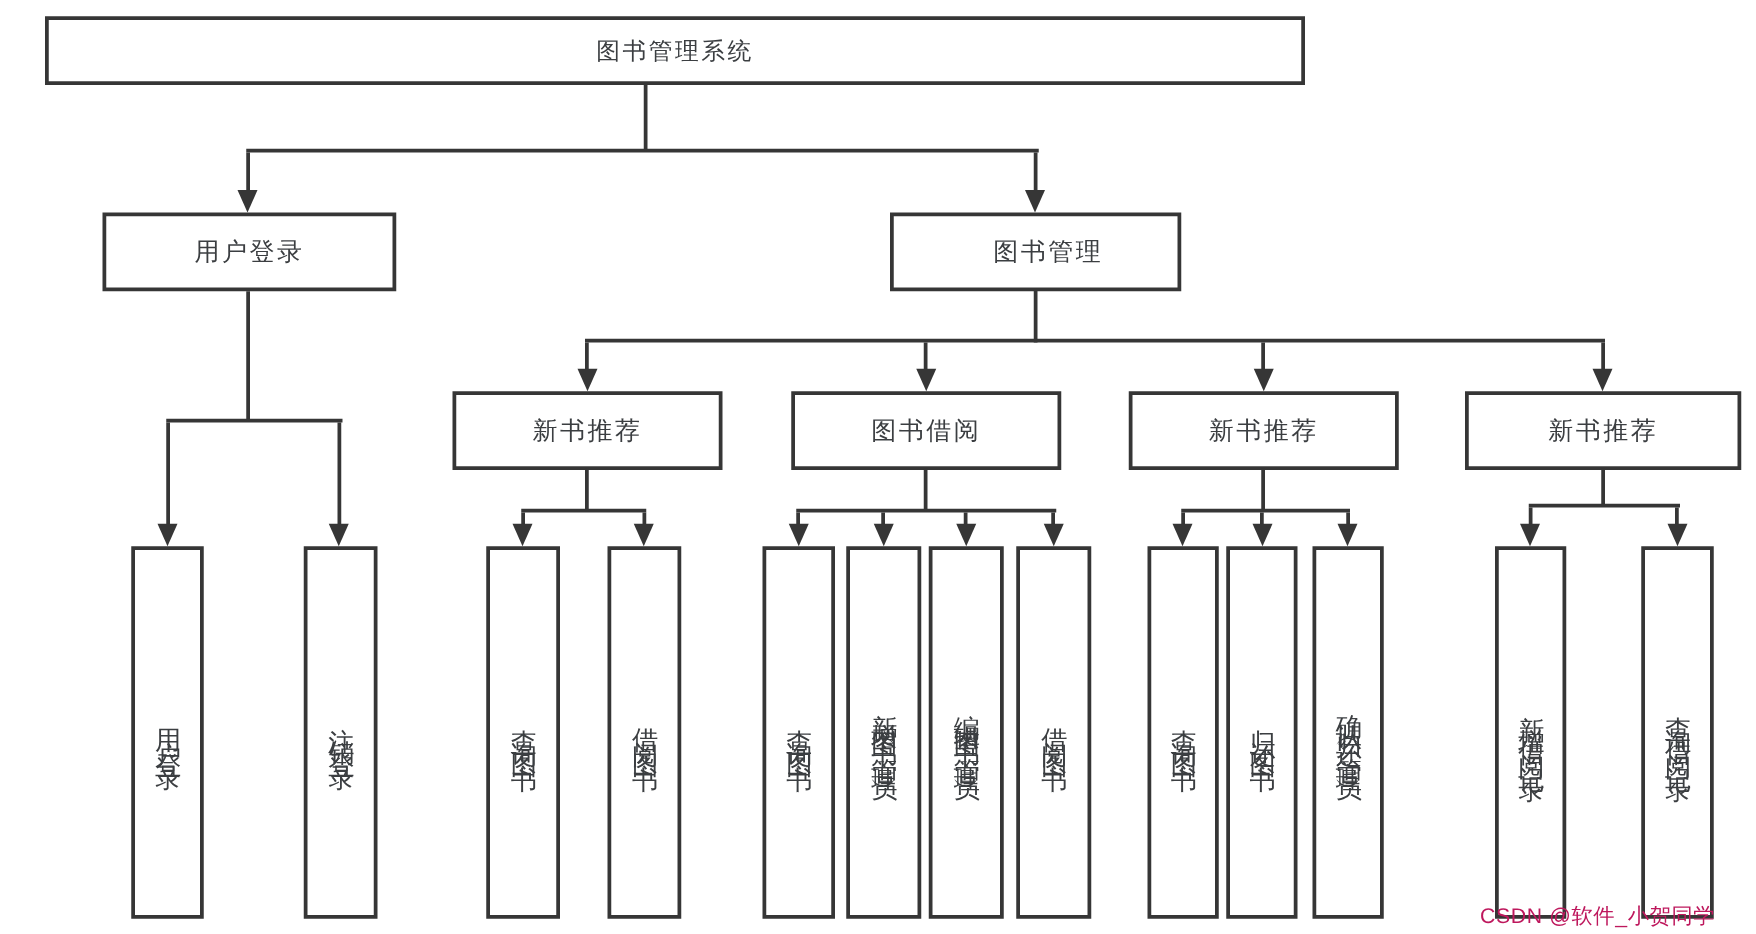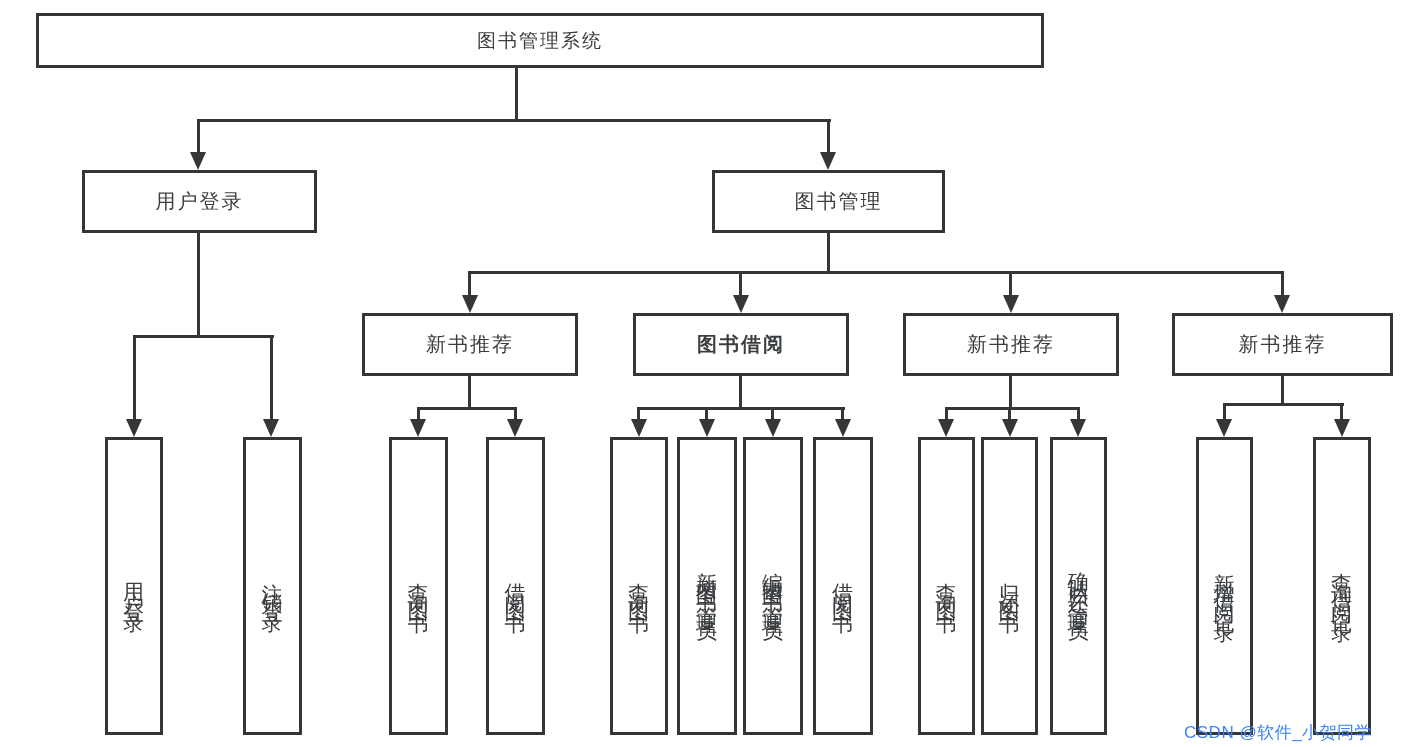--- a/index.html
+++ b/index.html
@@ -21,21 +21,21 @@
     font-size:21px;line-height:1;letter-spacing:10px;color:var(--text);
   }
   .vtext-long{letter-spacing:7px;}
   .line{position:absolute;background:var(--line);}
   .arrow{
     position:absolute;width:0;height:0;
     border-left:8px solid transparent;border-right:8px solid transparent;
     border-top:18px solid var(--line);
   }
   .watermark{
-    position:absolute;left:1184px;top:721px;font-size:17px;color:#3b82f6;
+    position:absolute;left:1184px;top:721px;font-size:17px;color:#be185d;
     letter-spacing:0.5px;white-space:nowrap;z-index:5;
   }
 </style>
 </head>
 <body>
 
 <div id="canvas">
 
   <div class="box hbox rootbox" style="left:12px;top:13px;width:1008px;height:55px;">
     <span>图书管理系统</span>
@@ -44,21 +44,21 @@
   <div class="box hbox" style="left:82px;top:170px;width:235px;height:63px;">
     <span>用户登录</span>
   </div>
   <div class="box hbox" style="left:712px;top:170px;width:233px;height:63px;padding-left:20px;">
     <span>图书管理</span>
   </div>
 
   <div class="box hbox" style="left:362px;top:313px;width:216px;height:63px;">
     <span>新书推荐</span>
   </div>
-  <div class="box hbox" style="left:633px;top:313px;width:216px;height:63px;font-weight:bold;">
+  <div class="box hbox" style="left:633px;top:313px;width:216px;height:63px;">
     <span>图书借阅</span>
   </div>
   <div class="box hbox" style="left:903px;top:313px;width:216px;height:63px;">
     <span>新书推荐</span>
   </div>
   <div class="box hbox" style="left:1172px;top:313px;width:221px;height:63px;">
     <span>新书推荐</span>
   </div>
 
   <div class="box vbox" style="left:105px;width:58px;">

